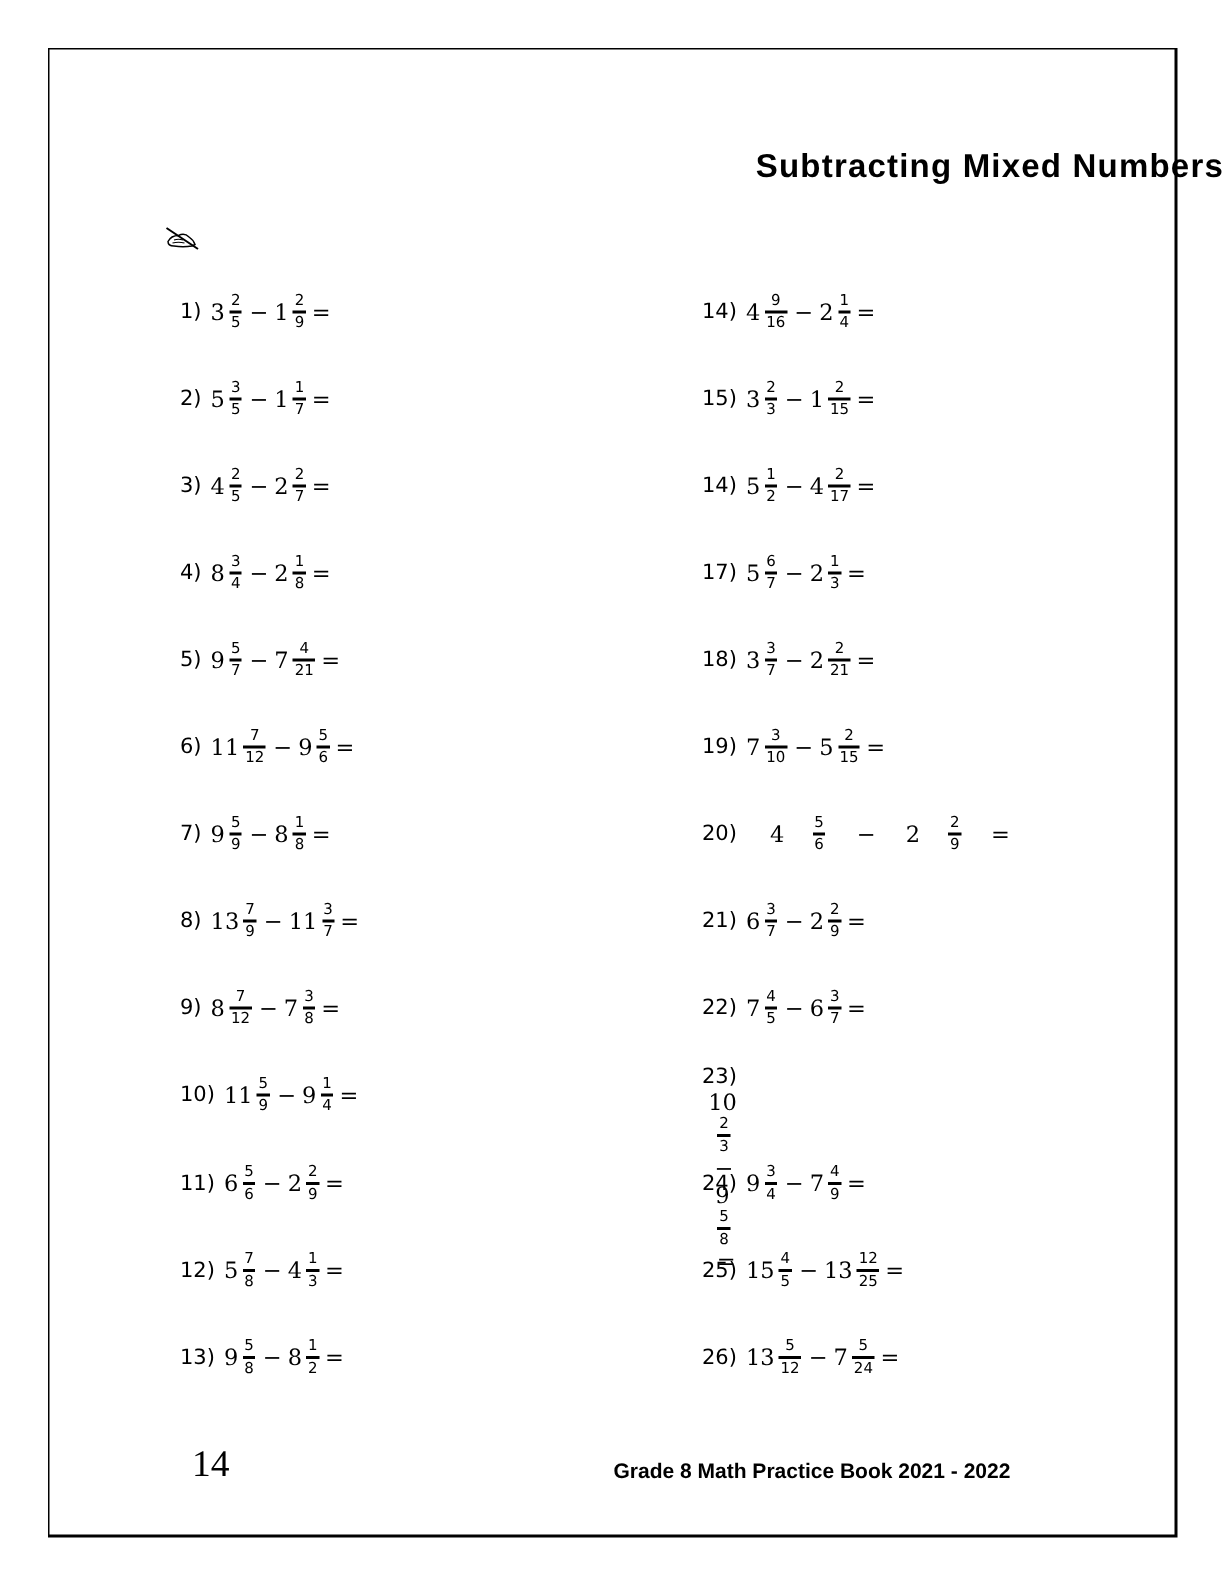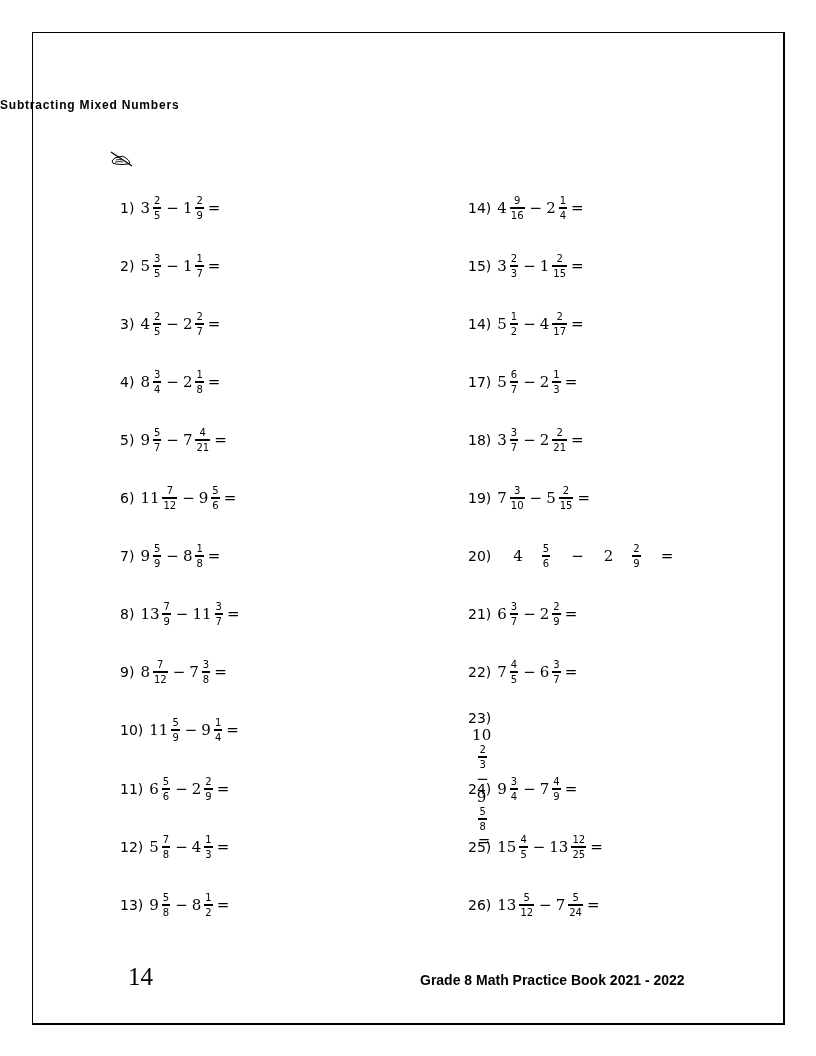--- a/index.html
+++ b/index.html
@@ -5,22 +5,22 @@
     html, body { margin: 0; padding: 0; background: #ffffff; }
     body { width: 816px; height: 1056px; position: relative; overflow: hidden;
            font-family: "DejaVu Serif", serif; color: #000; }
     .page-border {
       position: absolute; left: 32px; top: 32px; width: 750px; height: 990px;
       border-top: 1.5px solid #000; border-left: 1.5px solid #000;
       border-right: 2.5px solid #000; border-bottom: 2.5px solid #000;
       box-sizing: content-box;
     }
     .title {
-      position: absolute; top: 98px; left: 0; width: 816px; text-align: left;
-      font-family: "Liberation Sans", sans-serif; font-weight: bold; font-size: 12px;
+      position: absolute; top: 98px; left: 0; width: 816px; text-align: right;
+      font-family: "Liberation Sans", sans-serif; font-weight: bold; font-size: 22px;
       letter-spacing: 0.8px;
     }
     .instruction {
       position: absolute; top: 149px; left: 108px; display: flex; align-items: center;
     }
     .instruction .icon { width: 30px; height: 20px; margin-right: 8px; }
     .instruction .text {
       font-family: "DejaVu Sans", sans-serif; font-style: italic; font-weight: bold; font-size: 14px;
     }
     .problem {
@@ -36,21 +36,21 @@
     .frac .bar { height: 2px; background: #000; align-self: stretch; min-width: 8px; margin: 1px 0; }
     .frac .d { padding: 0 1px; }
     .op { font-size: 15px; margin: 0 4px; }
     .eq { font-size: 15px; margin-left: 3px; }
     .page-number {
       position: absolute; left: 128px; top: 963px;
       font-family: Liberation Serif, serif; font-size: 25px; font-weight: 300;
     }
     .footer-title {
       position: absolute; left: 409px; top: 972px;
-      font-family: "Liberation Sans", sans-serif; font-weight: bold; font-size: 14px; margin-left: 11px;
+      font-family: "Liberation Sans", sans-serif; font-weight: bold; font-size: 14px;
     }
   </style>
 </head>
 <body>
 
 <div class="page-border"></div>
 
 <div class="title">Subtracting Mixed Numbers</div>
 
 <div class="instruction">

